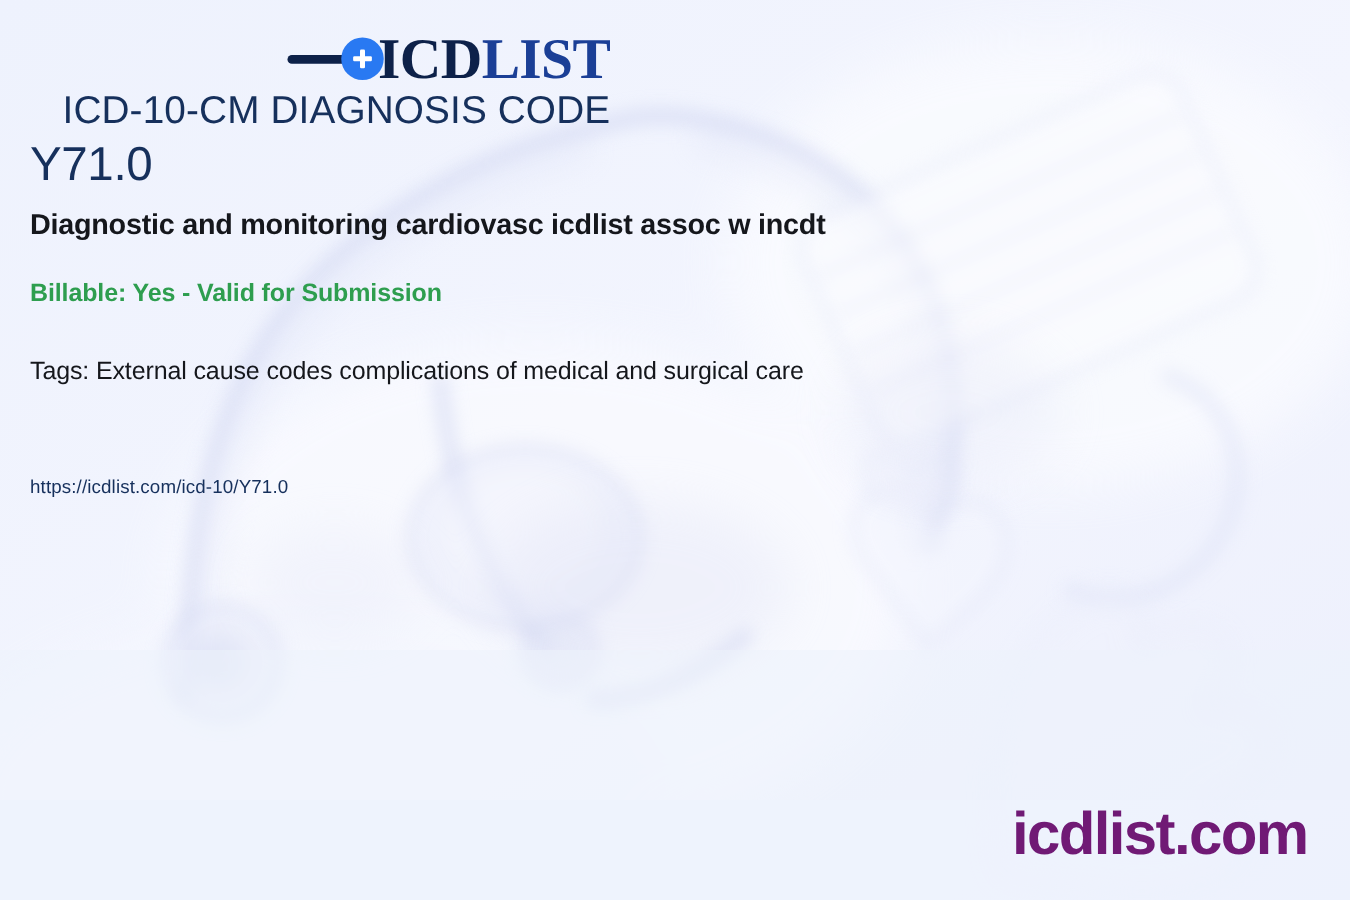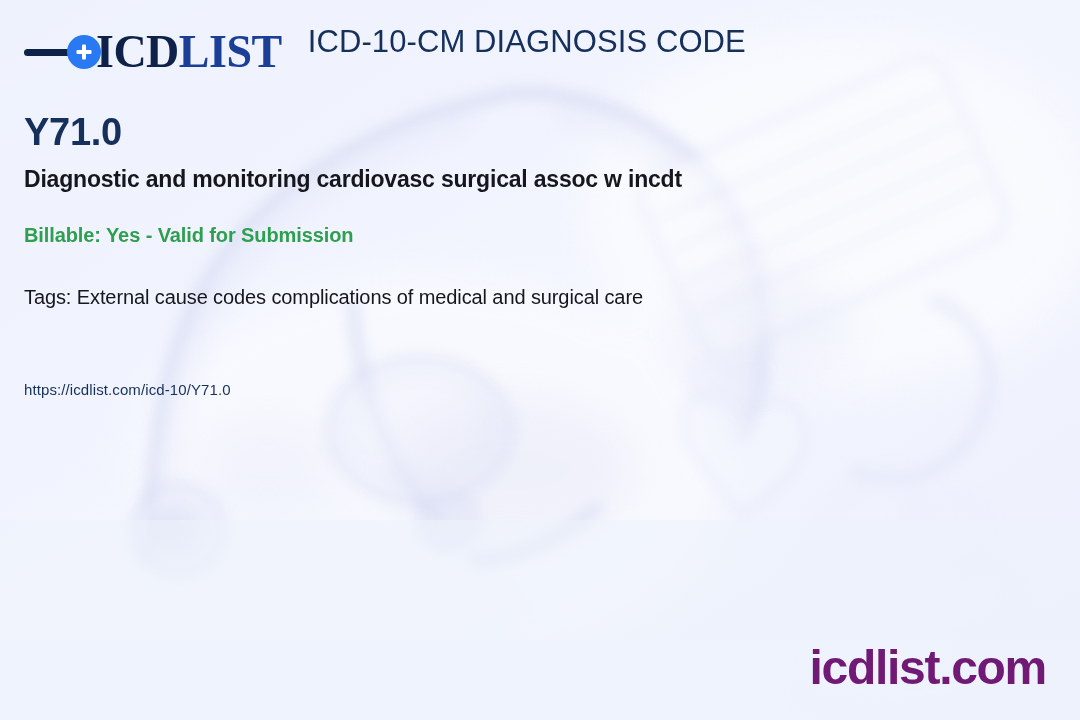--- a/index.html
+++ b/index.html
@@ -37,22 +37,23 @@
     width: 1080px;
     height: 720px;
   }
 
   
   #header {
     position: absolute;
     left: 24px;
     top: 24px;
     display: flex;
-    align-items: flex-start;
+    align-items: flex-end;
     height: 56px;
+    flex-direction: column;
   }
   #logo {
     display: flex;
     align-items: center;
     height: 56px;
   }
   .logo-dash {
     width: 50px;
     height: 7px;
     border-radius: 4px;
@@ -106,21 +107,21 @@
     margin-left: 26px;
     white-space: nowrap;
   }
 
   
   #code-title {
     position: absolute;
     left: 24px;
     top: 112px;
     font-size: 38px;
-    font-weight: bold;
+    font-weight: normal;
     color: #16305c;
     letter-spacing: -0.3px;
     line-height: 1.1;
   }
   #code-desc {
     position: absolute;
     left: 24px;
     top: 166px;
     font-size: 23px;
     font-weight: bold;
@@ -276,21 +277,21 @@
         <span class="ph"></span>
       </span>
       <span class="logo-word"><span class="w1">ICD</span><span class="w2">LIST</span></span>
     </div>
 
     <div id="header-title">ICD-10-CM DIAGNOSIS CODE</div>
   </div>
 
   <div id="code-title">Y71.0</div>
 
-  <div id="code-desc">Diagnostic and monitoring cardiovasc surgical assoc w incdt</div>
+  <div id="code-desc">Diagnostic and monitoring cardiovasc icdlist assoc w incdt</div>
 
   <div id="tags">Tags: External cause codes complications of medical and surgical care</div>
 
   <div id="billable">Billable: Yes - Valid for Submission</div>
 
   <div id="url">https://icdlist.com/icd-10/Y71.0</div>
 
   <div id="brand">icdlist.com</div>
 
 </div>

